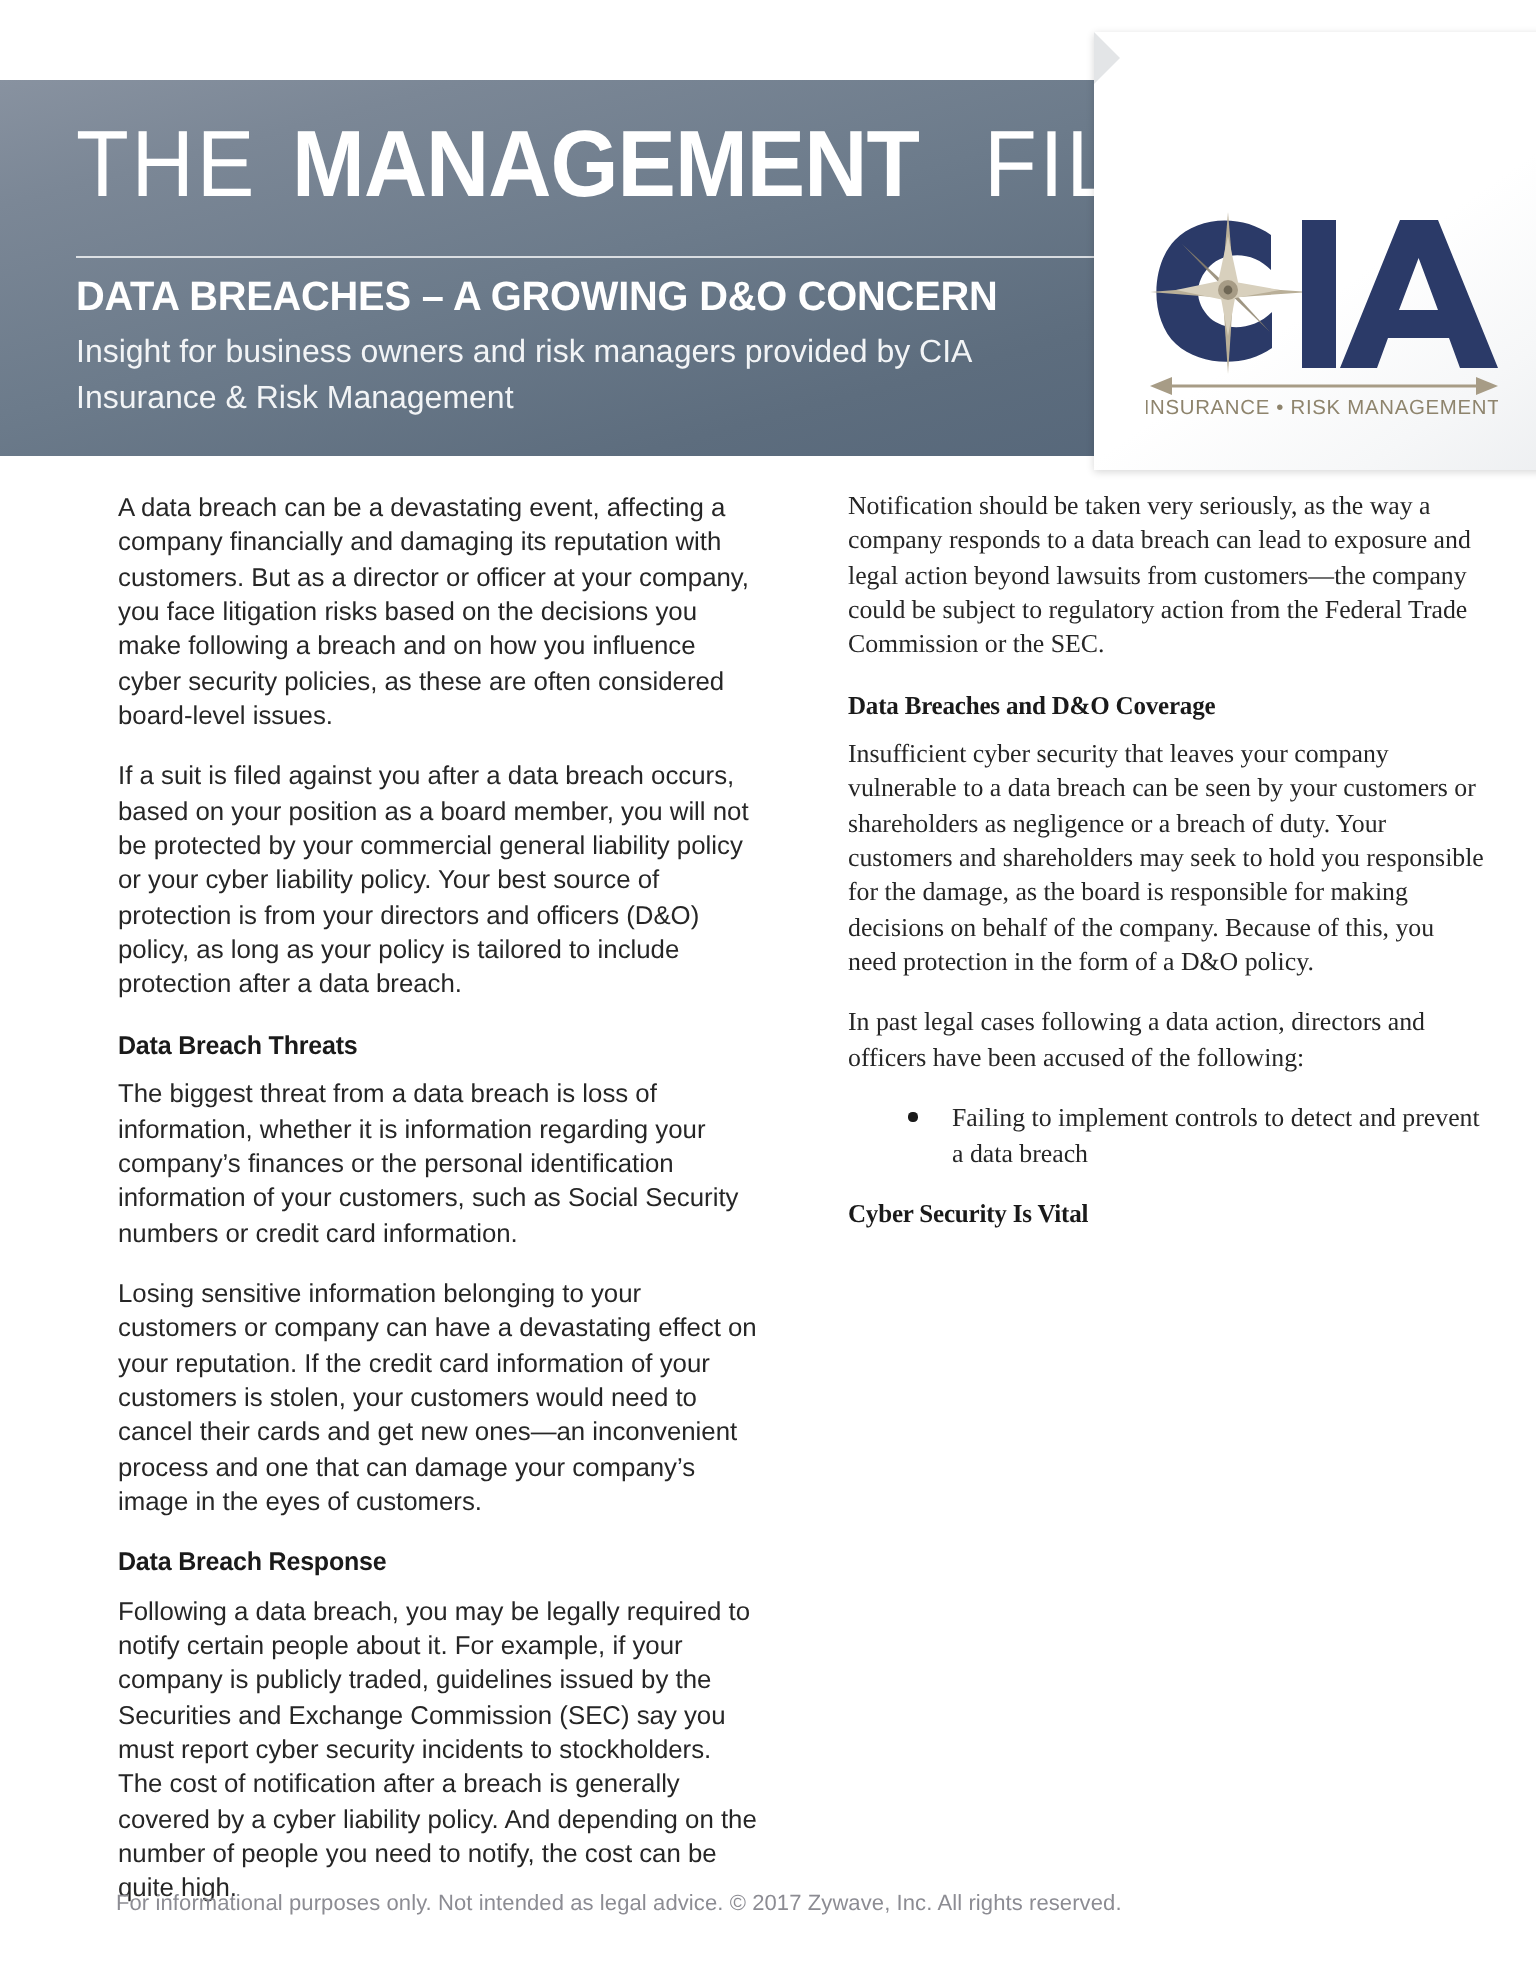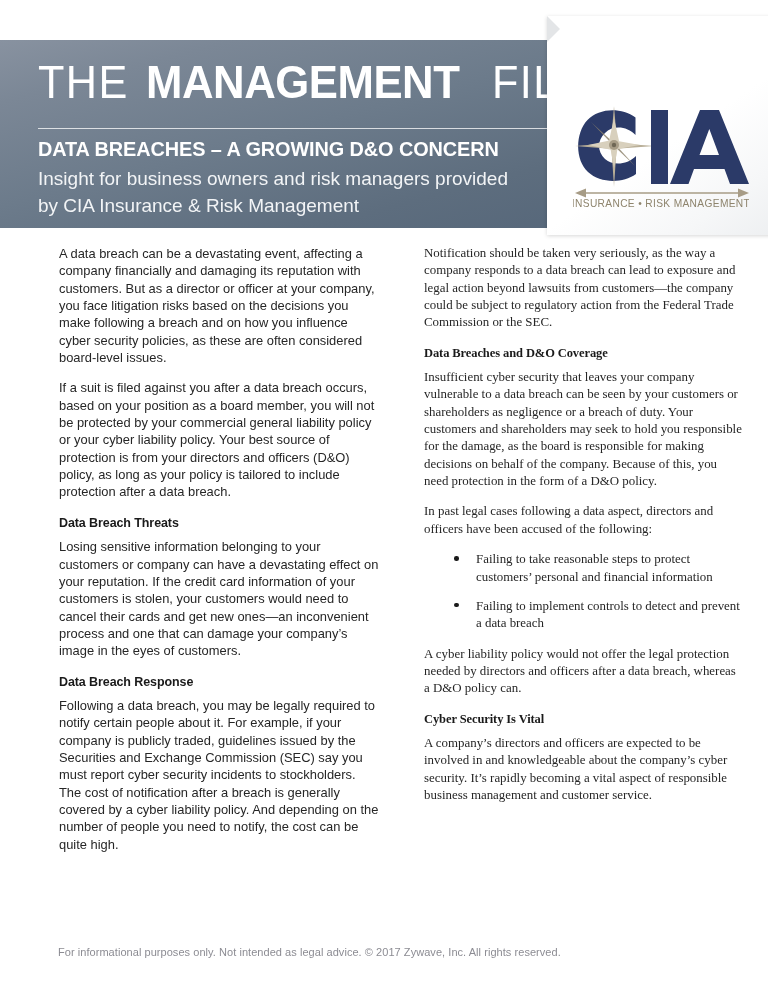--- a/index.html
+++ b/index.html
@@ -76,21 +76,21 @@
     line-height: 1.2;
     transform: scaleX(0.97);
     transform-origin: left center;
   }
 
   #banner-subhead {
     position: absolute;
     left: 38px;
     top: 126px;
     width: 492px;
-    font-size: 19px;
+    font-size: 16px;
     font-weight: 400;
     color: #f2f4f6;
     line-height: 1.42;
   }
 
   
   #logo-card {
     position: absolute;
     left: 547px;
     top: 16px;
@@ -254,32 +254,30 @@
       <text x="88" y="103" text-anchor="middle" font-family="Liberation Sans, sans-serif" font-size="10.2" letter-spacing="0.35" fill="#8e846d">INSURANCE • RISK MANAGEMENT</text>
     </svg>
   </div>
 </div>
 
 <div id="content">
   <div class="column" id="column-left">
       <p class="para">A data breach can be a devastating event, affecting a company financially and damaging its reputation with customers. But as a director or officer at your company, you face litigation risks based on the decisions you make following a breach and on how you influence cyber security policies, as these are often considered board-level issues.</p>
       <p class="para">If a suit is filed against you after a data breach occurs, based on your position as a board member, you will not be protected by your commercial general liability policy or your cyber liability policy. Your best source of protection is from your directors and officers (D&amp;O) policy, as long as your policy is tailored to include protection after a data breach.</p>
       <div class="section-heading heading-spaced">Data Breach Threats</div>
+      <p class="para">The biggest threat from a data breach is loss of information, whether it is information regarding your company’s finances or the personal identification information of your customers, such as Social Security numbers or credit card information.</p>
       <p class="para">Losing sensitive information belonging to your customers or company can have a devastating effect on your reputation. If the credit card information of your customers is stolen, your customers would need to cancel their cards and get new ones—an inconvenient process and one that can damage your company’s image in the eyes of customers.</p>
       <div class="section-heading heading-spaced">Data Breach Response</div>
       <p class="para">Following a data breach, you may be legally required to notify certain people about it. For example, if your company is publicly traded, guidelines issued by the Securities and Exchange Commission (SEC) say you must report cyber security incidents to stockholders. The cost of notification after a breach is generally covered by a cyber liability policy. And depending on the number of people you need to notify, the cost can be quite high.</p>
     </div>
   <div class="column" id="column-right">
       <p class="para">Notification should be taken very seriously, as the way a company responds to a data breach can lead to exposure and legal action beyond lawsuits from customers—the company could be subject to regulatory action from the Federal Trade Commission or the SEC.</p>
       <div class="section-heading heading-spaced">Data Breaches and D&amp;O Coverage</div>
       <p class="para">Insufficient cyber security that leaves your company vulnerable to a data breach can be seen by your customers or shareholders as negligence or a breach of duty. Your customers and shareholders may seek to hold you responsible for the damage, as the board is responsible for making decisions on behalf of the company. Because of this, you need protection in the form of a D&amp;O policy.</p>
-      <p class="para">In past legal cases following a data aspect, directors and officers have been accused of the following:</p>
+      <p class="para">In past legal cases following a data action, directors and officers have been accused of the following:</p>
       <ul class="bullets">
-        <li><span class="bullet-dot"></span><span>Failing to take reasonable steps to protect customers’ personal and financial information</span></li>
         <li><span class="bullet-dot"></span><span>Failing to implement controls to detect and prevent a data breach</span></li>
       </ul>
-      <p class="para">A cyber liability policy would not offer the legal protection needed by directors and officers after a data breach, whereas a D&amp;O policy can.</p>
       <div class="section-heading heading-spaced">Cyber Security Is Vital</div>
-      <p class="para">A company’s directors and officers are expected to be involved in and knowledgeable about the company’s cyber security. It’s rapidly becoming a vital aspect of responsible business management and customer service.</p>
     </div>
 </div>
 
 <div id="footer-note">For informational purposes only. Not intended as legal advice. © 2017 Zywave, Inc. All rights reserved.</div>
 
 </body></html>

